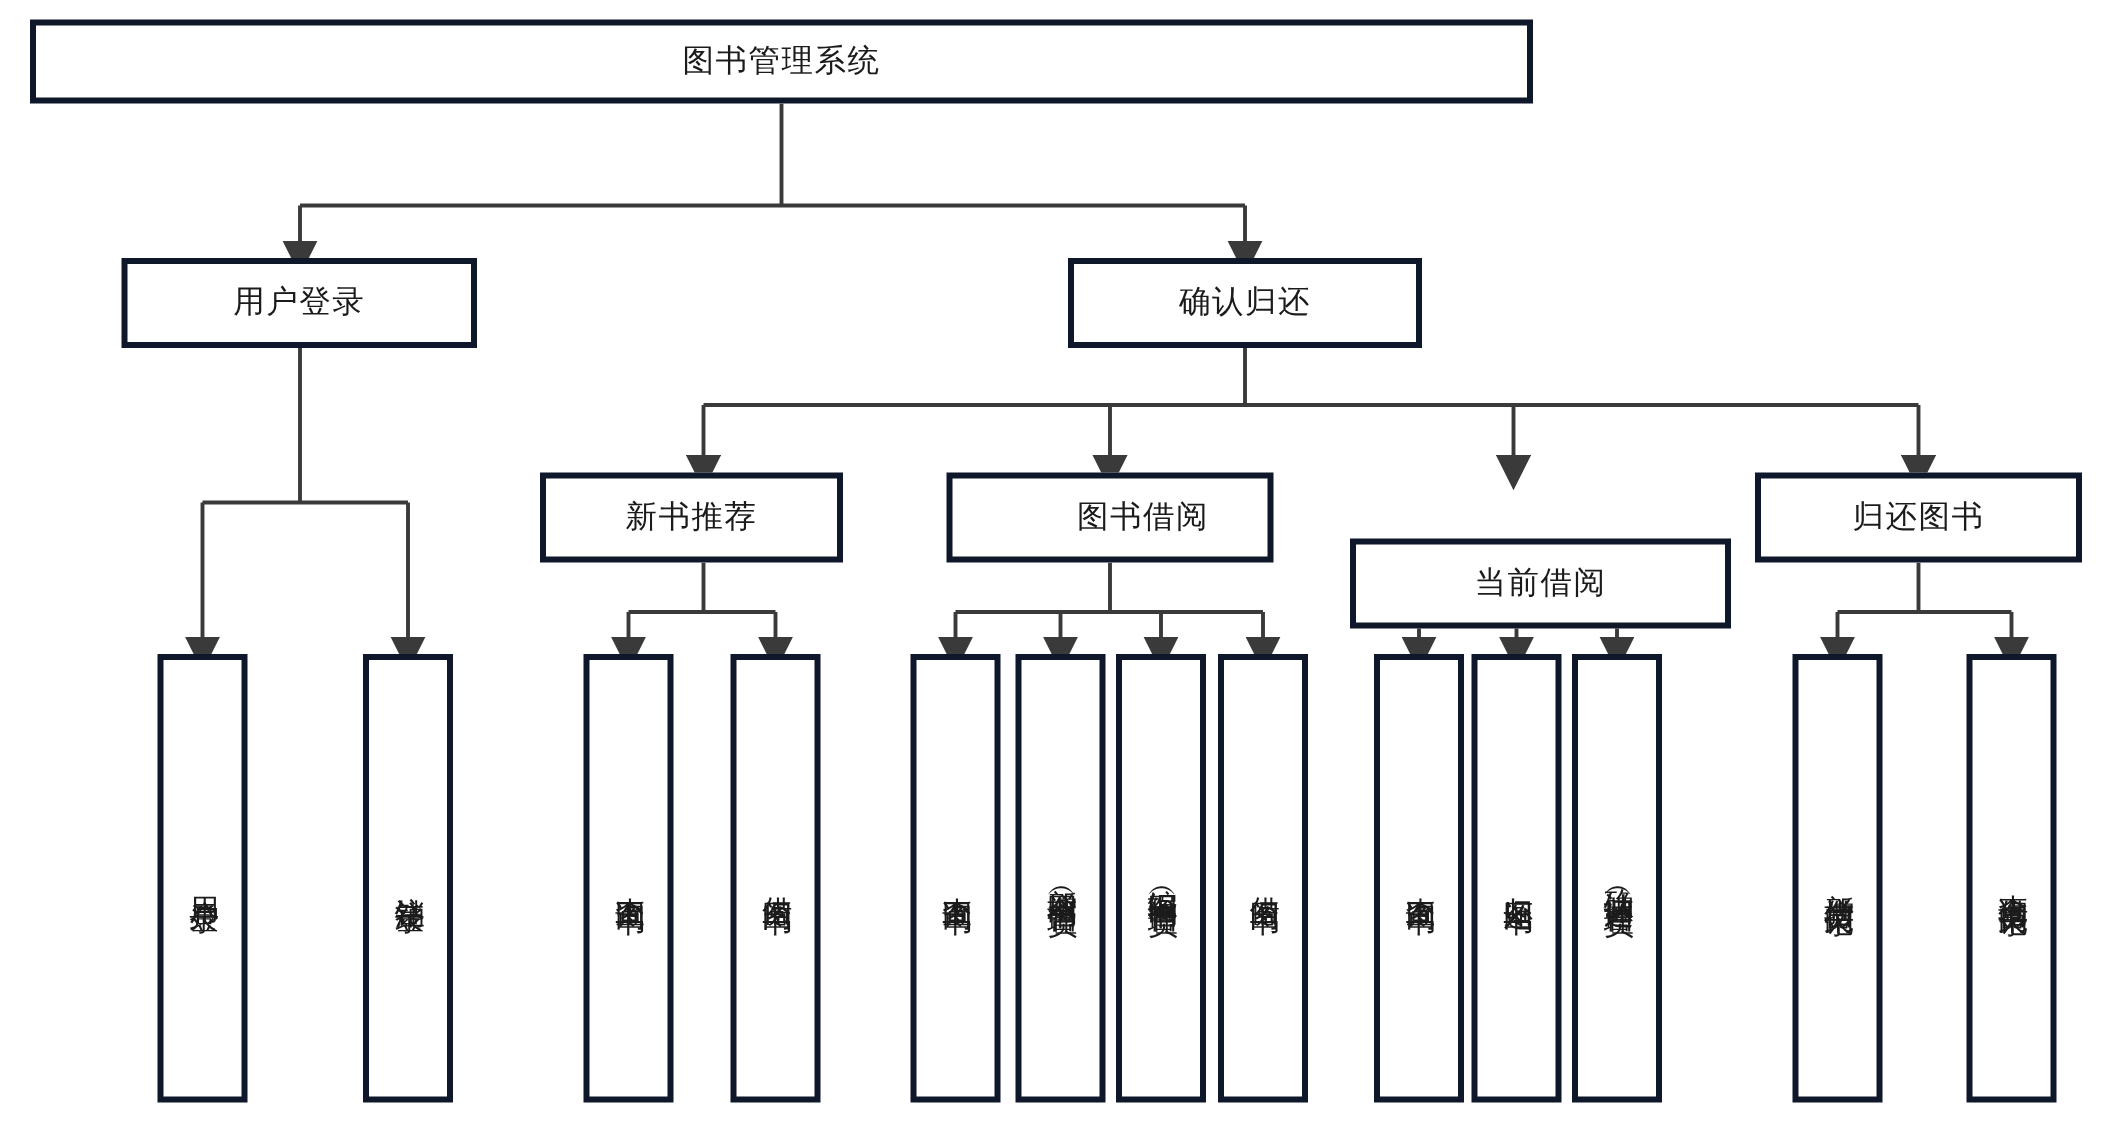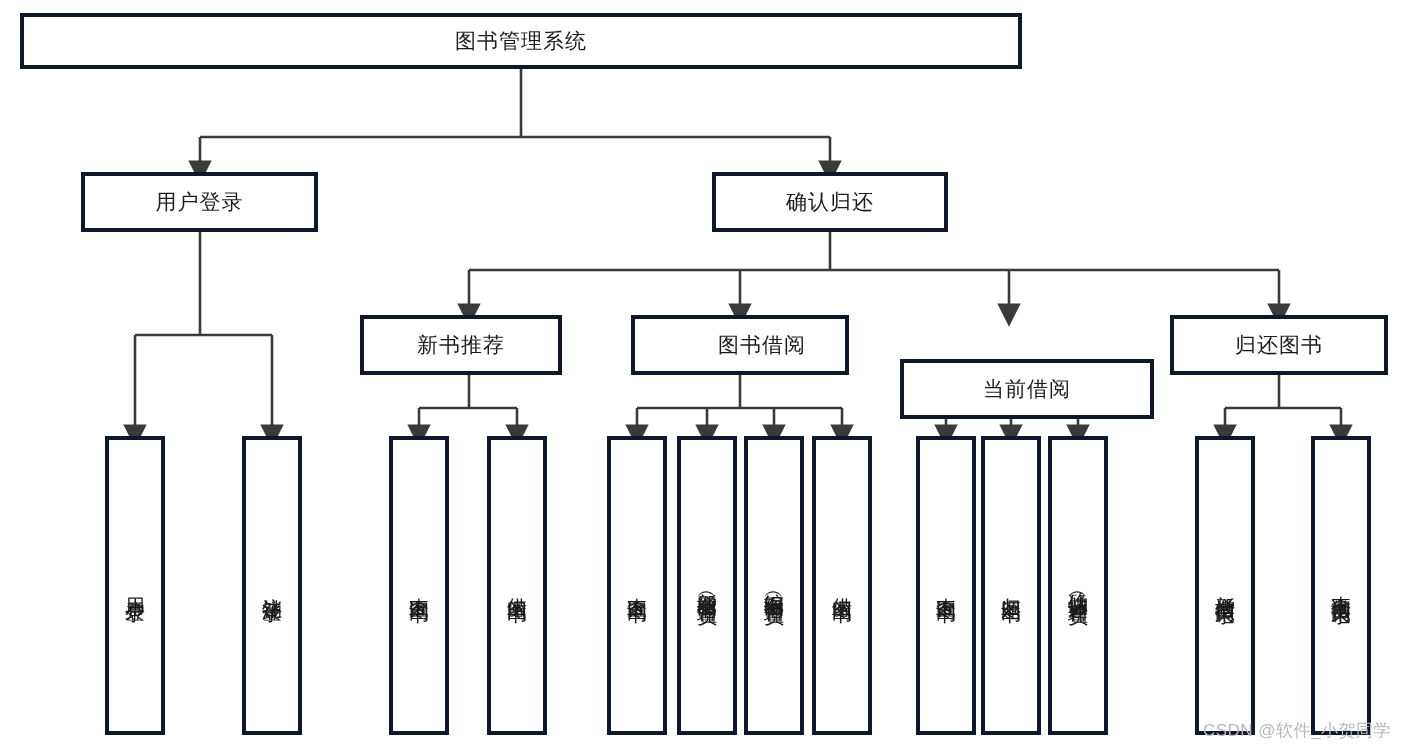--- a/index.html
+++ b/index.html
@@ -167,14 +167,13 @@
         <span class="lbl">确认归还（管理员）</span>
       </div>
       <div class="node vert" style="left: 1195px; top: 436px; width: 60px; height: 299px;">
         <span class="lbl">新增借阅记录</span>
       </div>
       <div class="node vert" style="left: 1311px; top: 436px; width: 60px; height: 299px;">
         <span class="lbl">查询借阅记录</span>
       </div>
     </div>
 
-  <div id="watermark">CSDN @软件_小贺同学</div>
 </div>
 
 </body></html>

